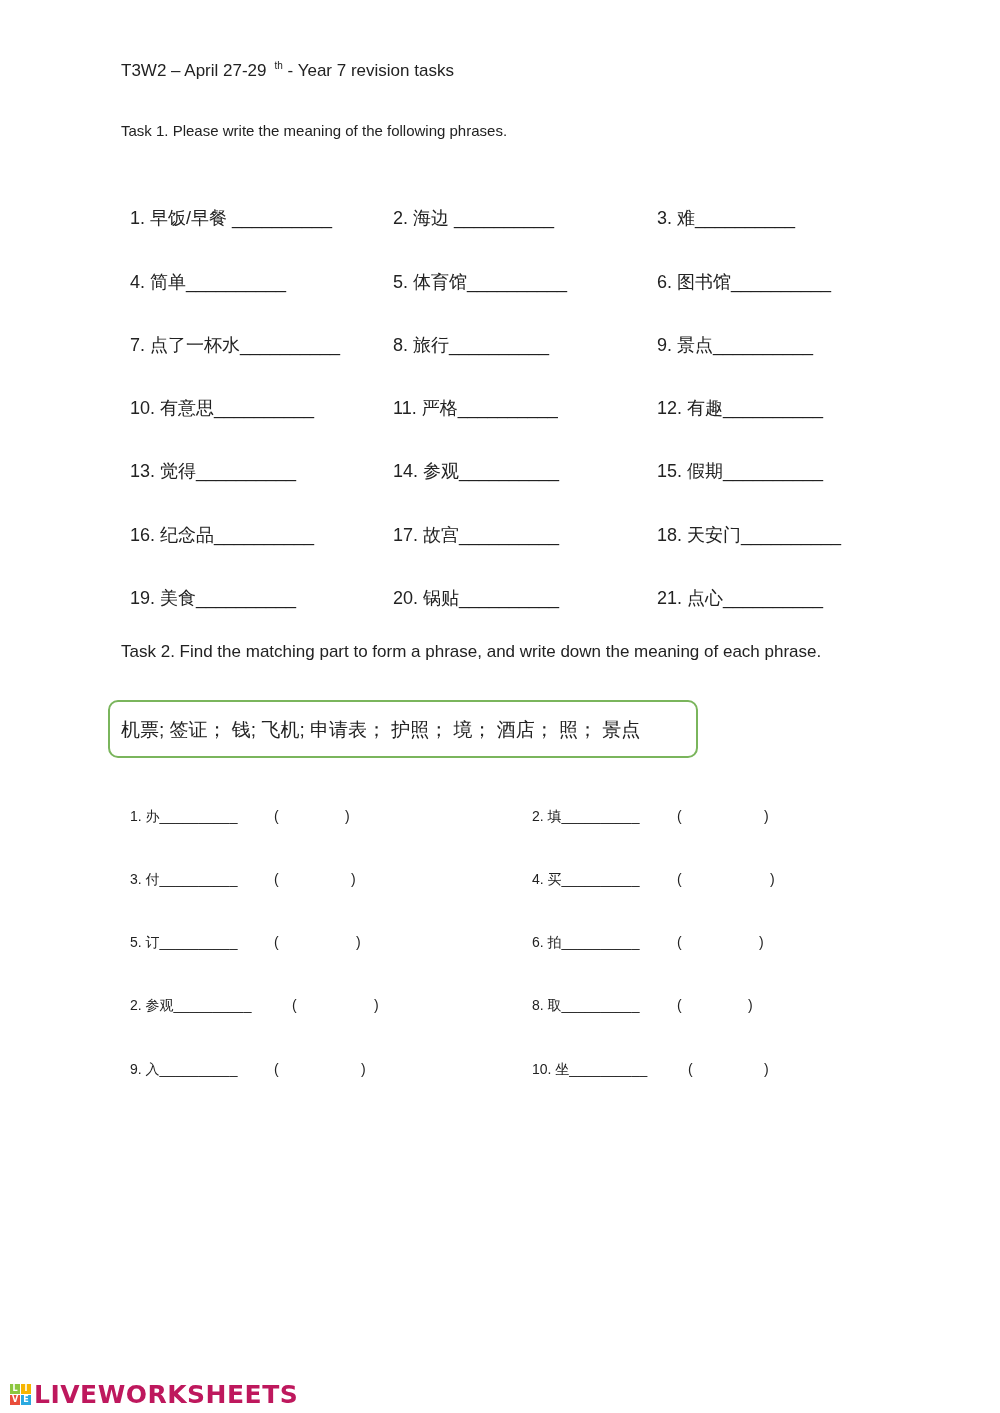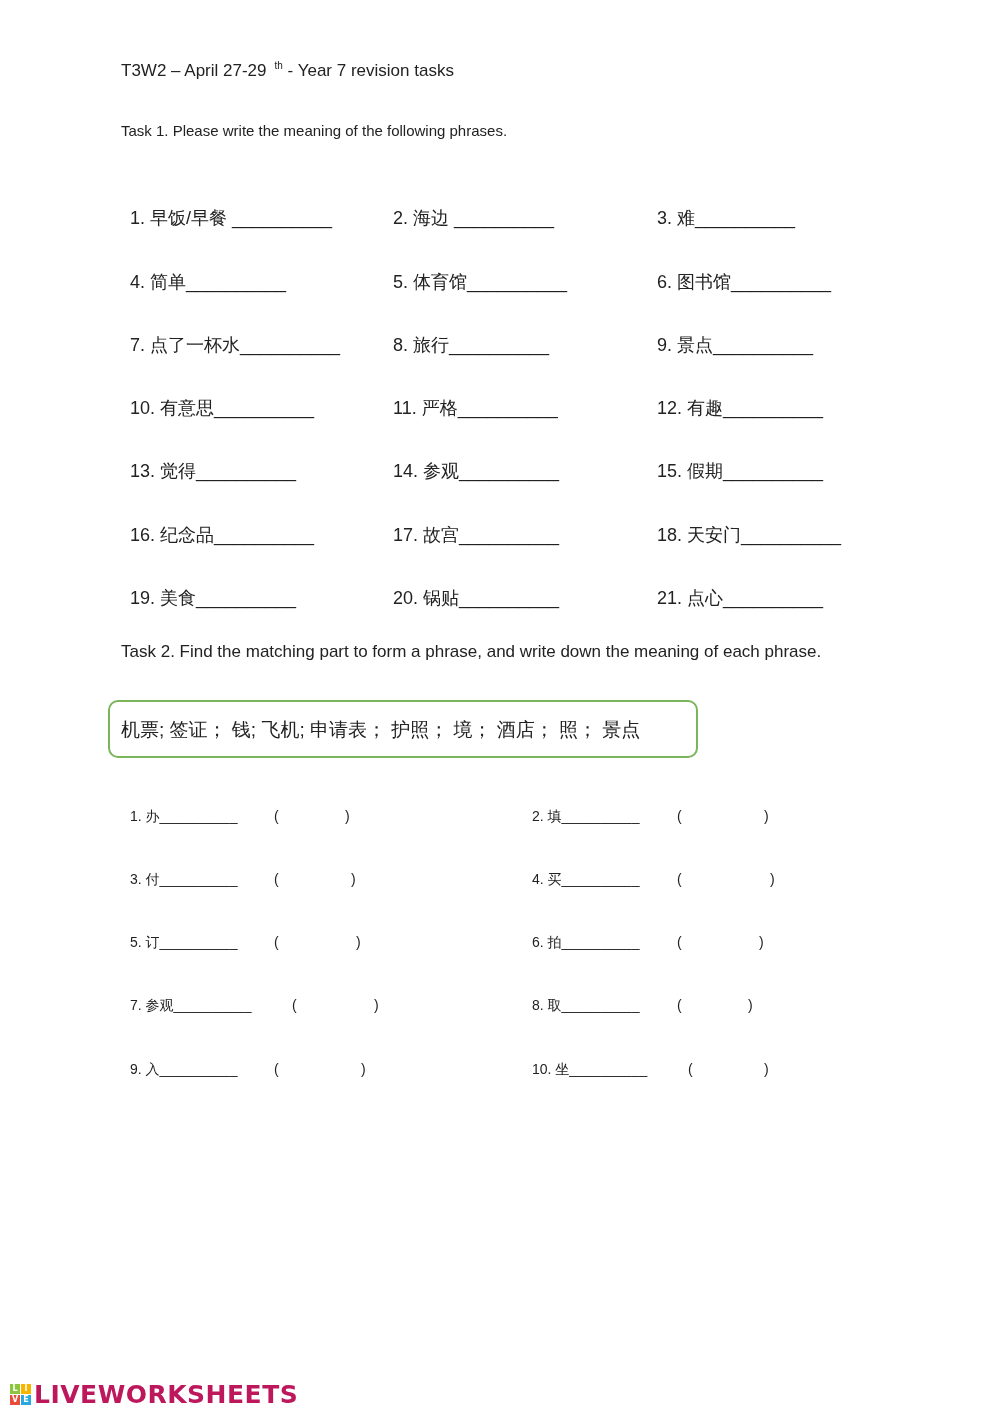--- a/index.html
+++ b/index.html
@@ -78,21 +78,21 @@
 <div class="abs m-item" style="left:770px;top:871px">)</div>
 
 <div class="abs m-item" style="left:130px;top:934px">5. 订__________</div>
 <div class="abs m-item" style="left:274px;top:934px">(</div>
 <div class="abs m-item" style="left:356px;top:934px">)</div>
 
 <div class="abs m-item" style="left:532px;top:934px">6. 拍__________</div>
 <div class="abs m-item" style="left:677px;top:934px">(</div>
 <div class="abs m-item" style="left:759px;top:934px">)</div>
 
-<div class="abs m-item" style="left:130px;top:997px">7. 参观__________</div>
+<div class="abs m-item" style="left:130px;top:997px">2. 参观__________</div>
 <div class="abs m-item" style="left:292px;top:997px">(</div>
 <div class="abs m-item" style="left:374px;top:997px">)</div>
 
 <div class="abs m-item" style="left:532px;top:997px">8. 取__________</div>
 <div class="abs m-item" style="left:677px;top:997px">(</div>
 <div class="abs m-item" style="left:748px;top:997px">)</div>
 
 <div class="abs m-item" style="left:130px;top:1061px">9. 入__________</div>
 <div class="abs m-item" style="left:274px;top:1061px">(</div>
 <div class="abs m-item" style="left:361px;top:1061px">)</div>

